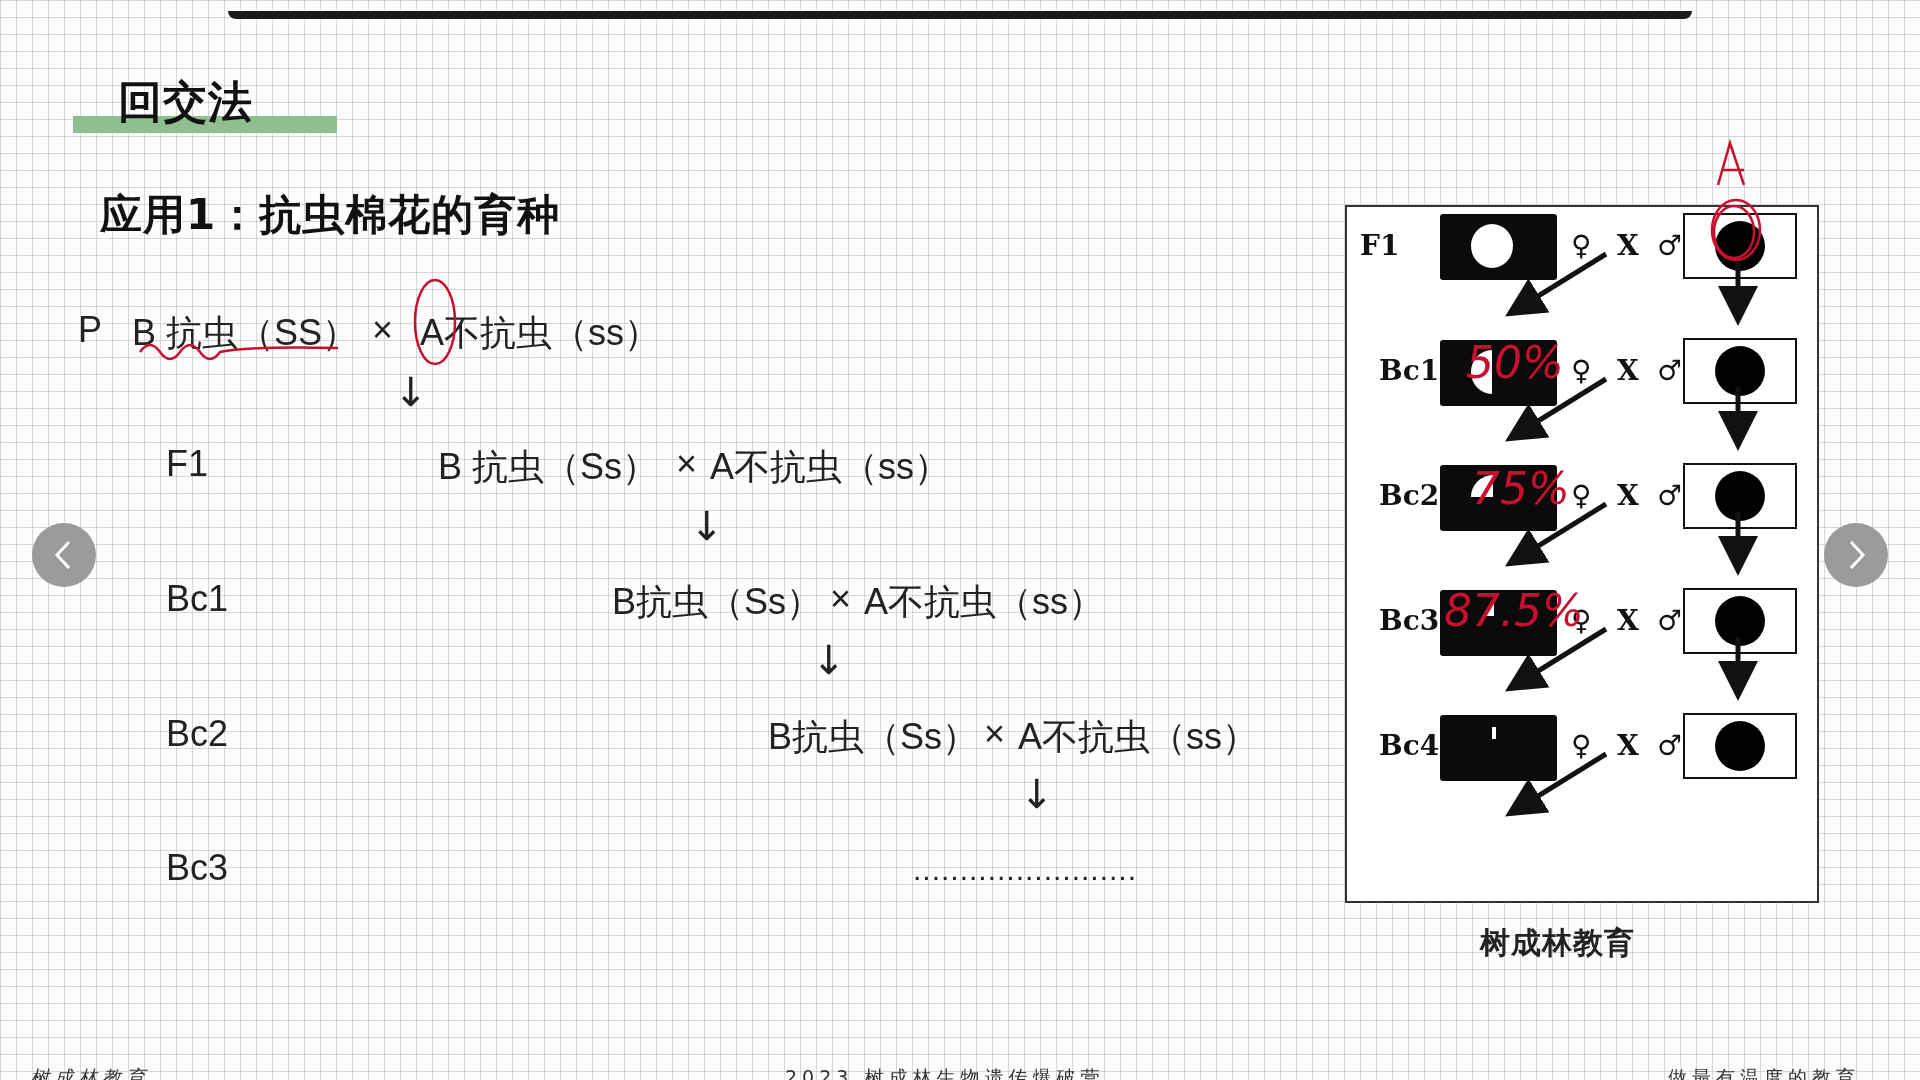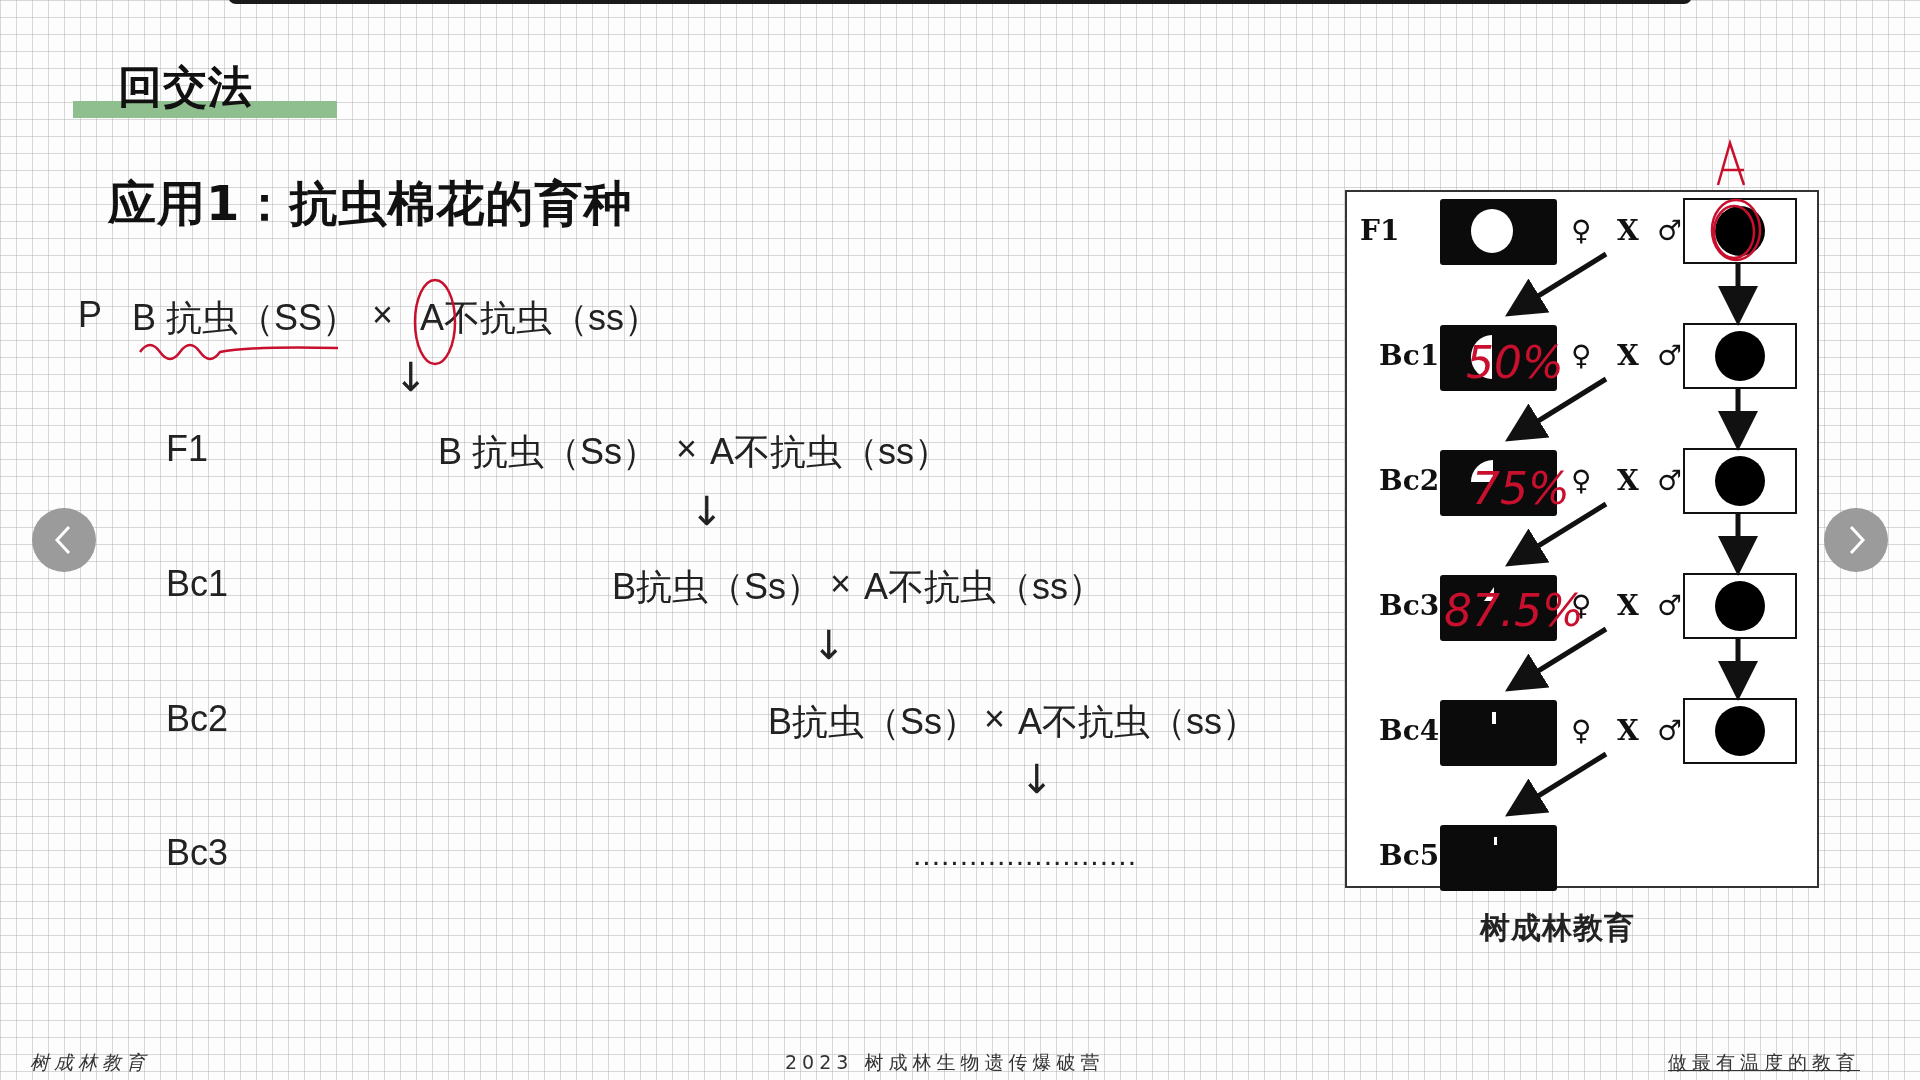--- a/index.html
+++ b/index.html
@@ -5,25 +5,25 @@
   html, body { margin:0; padding:0; }
   body {
     width:1920px; height:1080px; position:relative; overflow:hidden;
     background-color:#fdfdfd;
     background-image:
       repeating-linear-gradient(to right, rgba(170,170,170,0.45) 0 1px, transparent 1px 16px),
       repeating-linear-gradient(to bottom, rgba(170,170,170,0.45) 0 1px, transparent 1px 17px);
     font-family:"DejaVu Sans", sans-serif;
     color:#111;
   }
-  .abs { position:absolute; }
+  .abs { position:absolute;margin-top:15px; }
   .topbar { left:228px; top:-4px; width:1464px; height:8px; background:#1a1a1a; border-radius:0 0 8px 8px; }
   .green-bar { left:73px; top:101px; width:264px; height:17px; background:#8fbf8f; }
   .title { left:118px; top:58px; font-size:44px; font-weight:bold; letter-spacing:1px; }
-  .subtitle { left:108px; top:172px; font-size:48px; font-weight:bold; letter-spacing:1px; }
+  .subtitle { left:100px; top:172px; font-size:42px; font-weight:bold; letter-spacing:1px; }
   .eq { font-family:"Liberation Sans", sans-serif; font-size:36px; color:#222; white-space:pre; }
   .gen { font-family:"Liberation Sans", sans-serif; font-size:36px; color:#222; }
   .arrow { font-size:40px; color:#222; font-family:"DejaVu Sans", sans-serif; }
   .dots { font-size:30px; letter-spacing:1px; color:#222; font-family:"Liberation Sans", sans-serif; }
   .nav-btn {
     width:64px; height:64px; border-radius:50%; background:#9b9b9b;
     display:flex; align-items:center; justify-content:center; cursor:pointer;
   }
   .nav-btn svg { width:26px; height:32px; }
   .diagram { left:1345px; top:190px; width:474px; height:698px; background:#fff; border:2px solid #333; box-sizing:border-box; }
@@ -147,26 +147,20 @@
       <div style="position:absolute; left:52px; top:12px; width:4px; height:12px; background:#fff;"></div>
     </div>
     <span class="sym" style="left:224px; top:16px;">♀</span>
     <span class="sym" style="left:270px; top:16px;">X</span>
     <span class="sym" style="left:310px; top:16px;">♂</span>
     <div class="mbox" style="top:0px;">
         <div class="dot"></div>
       </div>
   </div>
 
-  <div class="drow" style="top:631px;">
-    <span class="dlabel" style="left:32px; top:16px;">Bc5</span>
-    <div class="fbox" style="top:2px;">
-      <div style="position:absolute; left:54px; top:12px; width:3px; height:8px; background:#fff;"></div>
-    </div>
-  </div>
 </div>
 
 <svg class="overlay" width="1920" height="1080">
   <defs>
     <marker id="ah" markerWidth="8" markerHeight="8" refX="4" refY="4" orient="auto">
       <path d="M0,0 L8,4 L0,8 z" fill="#111"></path>
     </marker>
   </defs>
   <g stroke="#111" stroke-width="5" fill="none">
 

